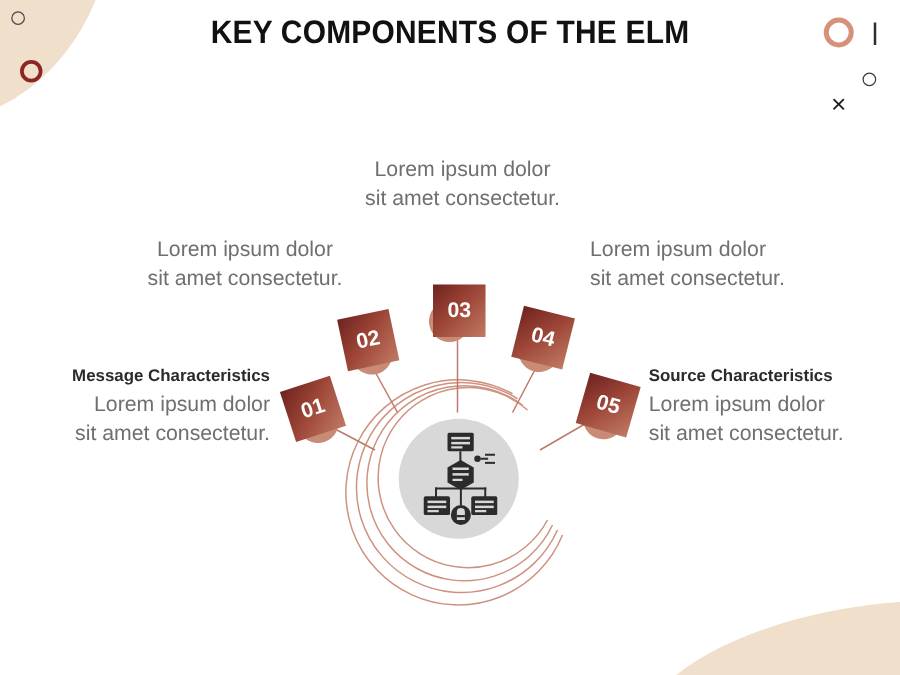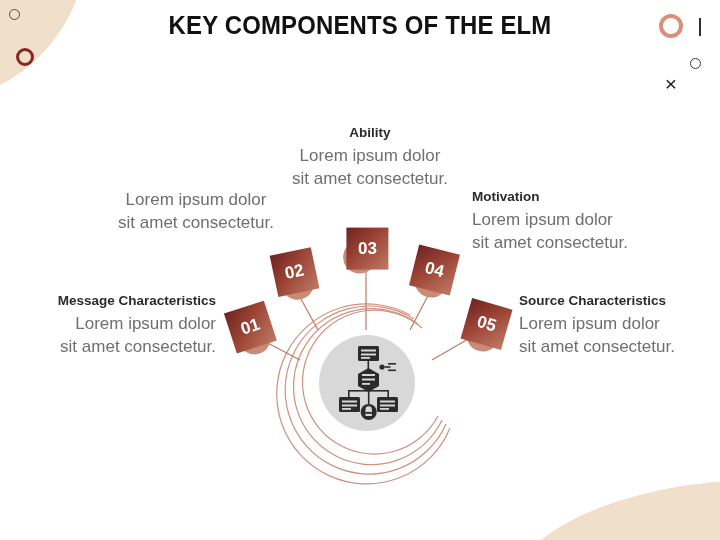--- a/index.html
+++ b/index.html
@@ -292,27 +292,25 @@
     <div class="body">Lorem ipsum dolor</div>
     <div class="body">sit amet consectetur.</div>
   </div>
 
   <div class="node-text align-center" style="left:108px; top:189px; width:176px;">
     <div class="body">Lorem ipsum dolor</div>
     <div class="body">sit amet consectetur.</div>
   </div>
 
   <div class="node-text align-center" style="left:282px; top:125px; width:176px;">
-    <div class="head">Ability</div>
     <div class="body">Lorem ipsum dolor</div>
     <div class="body">sit amet consectetur.</div>
   </div>
 
   <div class="node-text align-left" style="left:472px; top:189px; width:200px;">
-    <div class="head">Motivation</div>
     <div class="body">Lorem ipsum dolor</div>
     <div class="body">sit amet consectetur.</div>
   </div>
 
   <div class="node-text align-left" style="left:519px; top:293px; width:210px;">
     <div class="head">Source Characteristics</div>
     <div class="body">Lorem ipsum dolor</div>
     <div class="body">sit amet consectetur.</div>
   </div>
 

